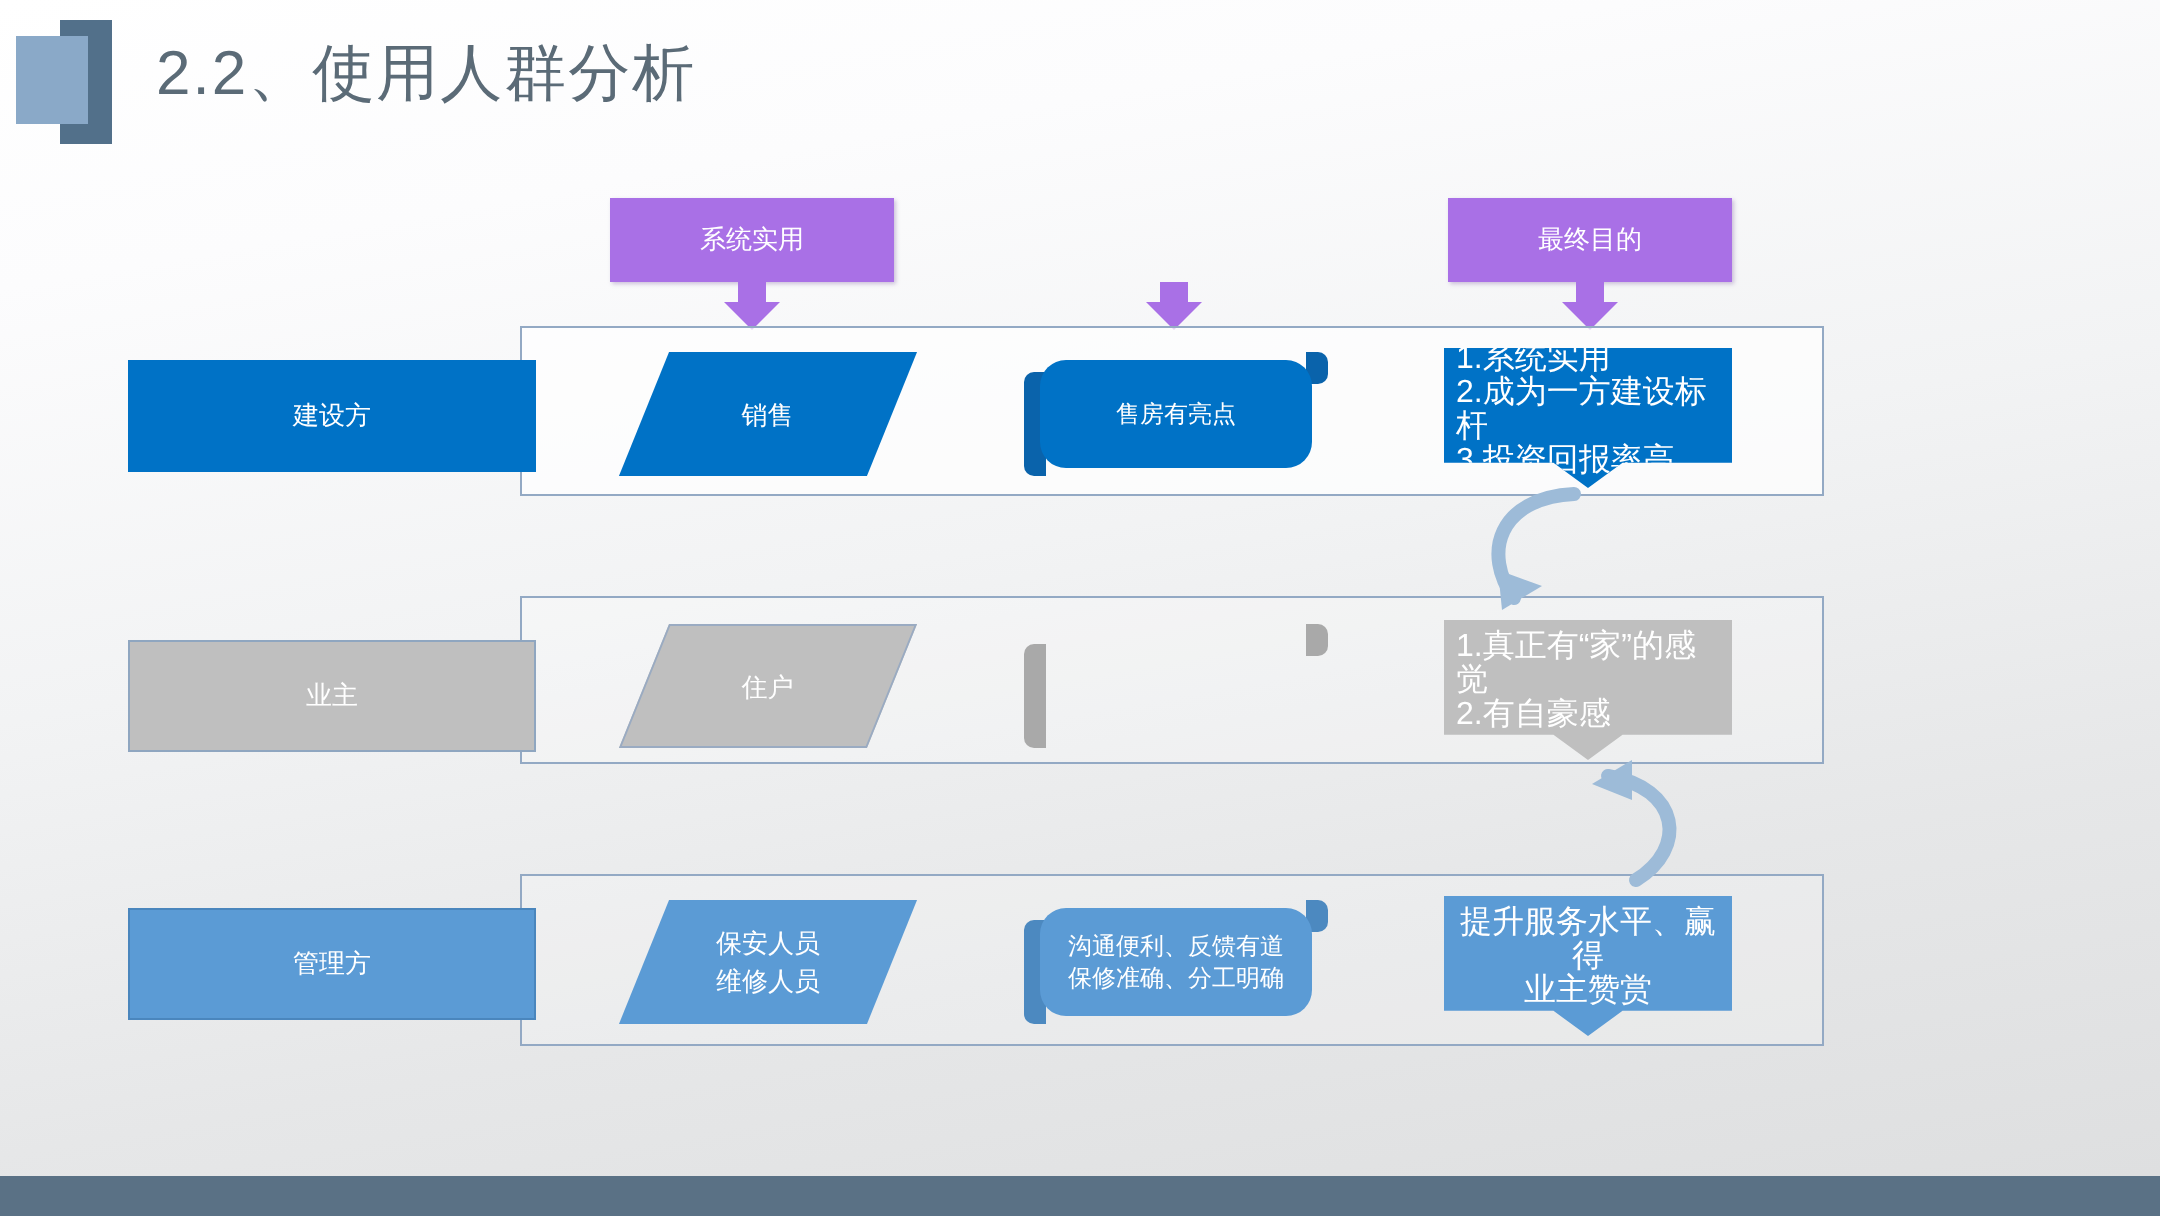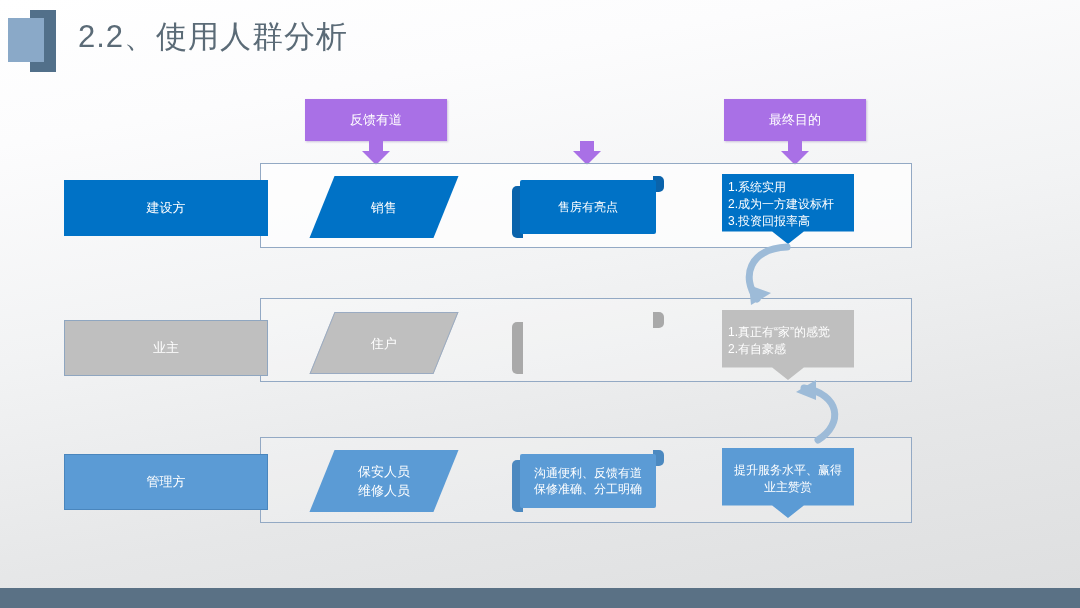--- a/index.html
+++ b/index.html
@@ -141,21 +141,21 @@
     position: absolute;
     width: 152px;
     height: 62px;
   }
   .scroll-body {
     position: absolute;
     left: 8px;
     top: 4px;
     width: 136px;
     height: 54px;
-    border-radius: 2px;
+    border-radius: 13px;
     display: flex;
     align-items: center;
     justify-content: center;
     text-align: center;
     color: #ffffff;
     font-size: 12px;
     line-height: 16px;
     box-sizing: border-box;
     padding: 0 6px;
   }
@@ -185,28 +185,28 @@
   .sc-lblue .scroll-roll-l{ background: #4c89c0; }
   .sc-lblue .scroll-roll-r{ background: #4c89c0; }
 
   .scroll-wrap.s1 { left: 512px; top: 176px; }
   .scroll-wrap.s2 { left: 512px; top: 312px; }
   .scroll-wrap.s3 { left: 512px; top: 450px; }
 
   
   .goal {
     position: absolute;
-    width: 132px;
+    width: 144px;
     height: 70px;
     display: flex;
     align-items: center;
     justify-content: center;
     box-sizing: border-box;
     color: #ffffff;
-    font-size: 12px;
+    font-size: 16px;
     line-height: 17px;
     padding: 0 6px;
     text-align: left;
     clip-path: polygon(0 0, 100% 0, 100% 82%, 62% 82%, 50% 100%, 38% 82%, 0 82%);
   }
   .goal.g1 { left: 722px; top: 174px; background: #0072c6; }
   .goal.g2 { left: 722px; top: 310px; background: #bfbfbf; }
   .goal.g3 { left: 722px; top: 448px; background: #5b9bd5; text-align: center; }
   .goal > span { display: block; width: 100%; margin-top: -9px; }
 
@@ -232,21 +232,21 @@
 <body>
 
 <div id="slide">
 
   <div id="logo-mark">
     <div class="logo-sq-back"></div>
     <div class="logo-sq-front"></div>
   </div>
   <div id="page-title">2.2、使用人群分析</div>
 
-  <div class="col-header" style="left:305px; top:99px; width:142px;">反馈有道</div>
+  <div class="col-header" style="left:305px; top:99px; width:142px;">系统实用</div>
   <div class="arrow-stem" style="left:369px; top:141px;"></div>
   <div class="arrow-head" style="left:362px; top:151px;"></div>
 
   <div class="arrow-stem" style="left:580px; top:141px;"></div>
   <div class="arrow-head" style="left:573px; top:151px;"></div>
 
   <div class="col-header" style="left:724px; top:99px; width:142px;">最终目的</div>
   <div class="arrow-stem" style="left:788px; top:141px;"></div>
   <div class="arrow-head" style="left:781px; top:151px;"></div>
 

